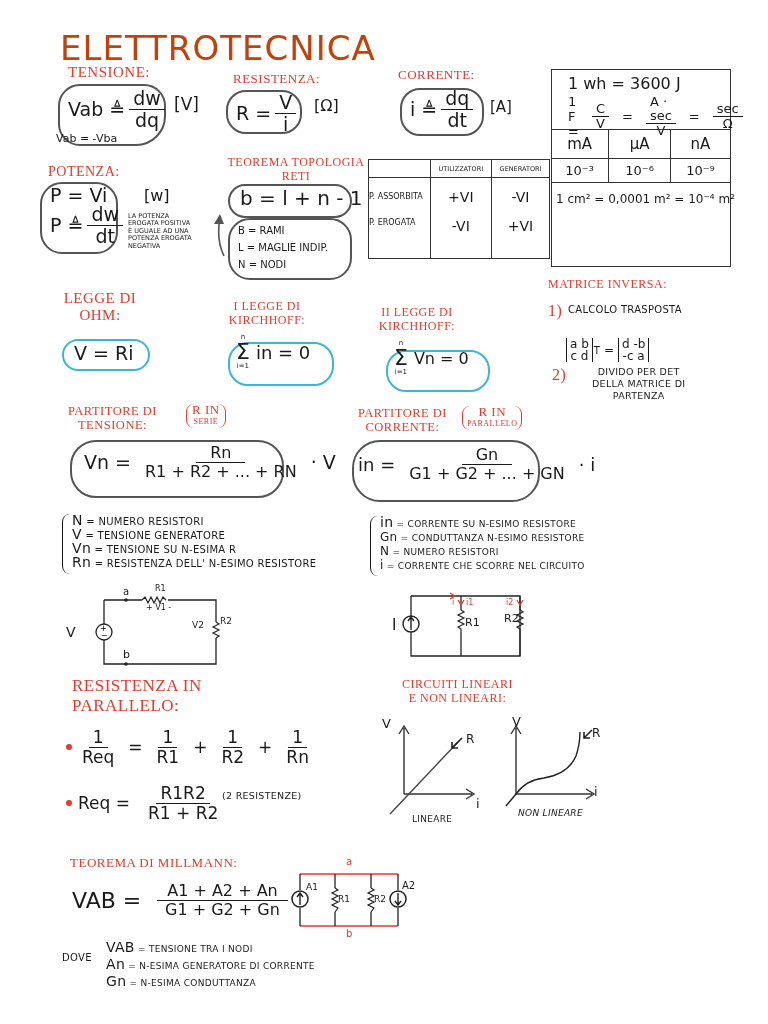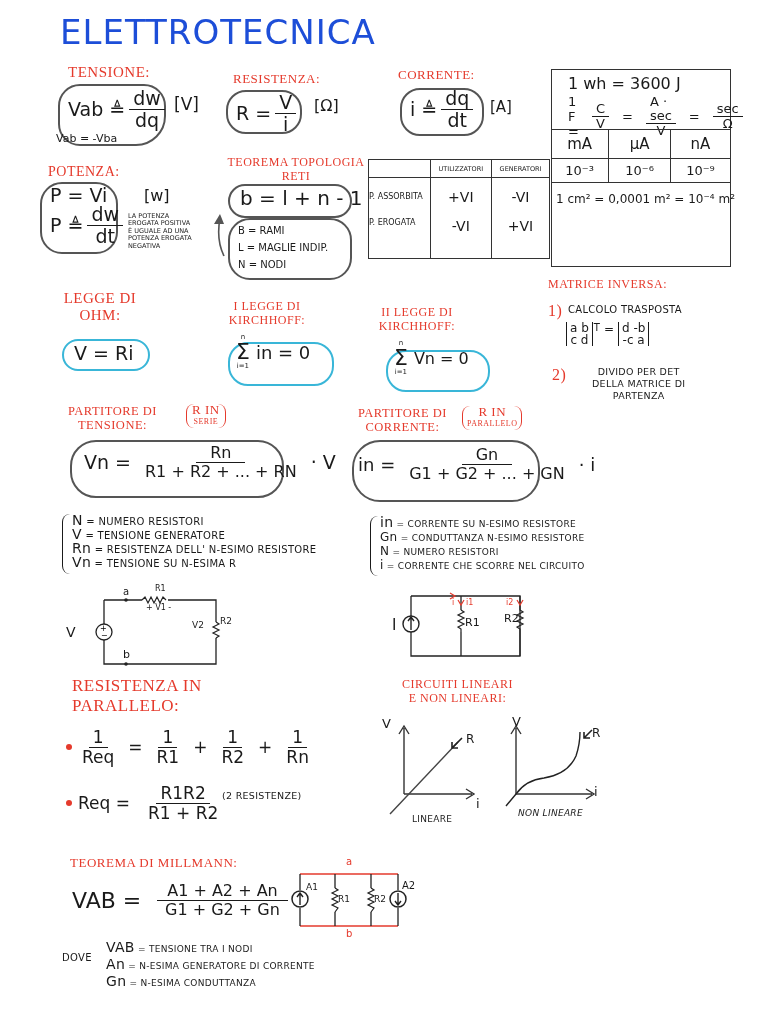--- a/index.html
+++ b/index.html
@@ -1,20 +1,20 @@
 <!DOCTYPE html>
 <html><head>
 <meta charset="utf-8">
 <style>
   * { box-sizing: border-box; margin: 0; padding: 0; }
   html, body { width: 768px; height: 1024px; background: #ffffff; overflow: hidden; }
   body { position: relative; font-family: "DejaVu Sans", sans-serif; color: #1a1a1a; }
   .abs { position: absolute; }
   .red { color: #e53a2c; }
-  .title { font-family: "DejaVu Sans", sans-serif; font-size: 34px; letter-spacing: 1px; color: #1d4ed8; font-weight: normal; }
+  .title { font-family: "DejaVu Sans", sans-serif; font-size: 34px; letter-spacing: 1px; color: #c2410c; font-weight: normal; margin-top: 16px; }
   .heading { font-family: Liberation Serif, serif; font-size: 13px; color: #e53a2c; text-transform: uppercase; letter-spacing: 0.5px; line-height: 1.15; }
   .hand { font-family: "DejaVu Sans", sans-serif; color: #1a1a1a; }
   .cloud { position: absolute; border: 2px solid #555; border-radius: 22px; }
   .cloud.blue { border-color: #39b6d8; border-width: 2.5px; }
   .frac { display: inline-flex; flex-direction: column; align-items: center; vertical-align: middle; }
   .frac .num { border-bottom: 1.6px solid #1a1a1a; padding: 0 4px; line-height: 1.1; }
   .frac .den { line-height: 1.1; padding: 0 4px; }
   .small { font-size: 9px; text-transform: uppercase; letter-spacing: 0.3px; }
   .tiny { font-size: 6.5px; text-transform: uppercase; line-height: 1.15; }
   table.grid { border-collapse: collapse; position: absolute; }
@@ -180,21 +180,21 @@
     <span style="font-size:7px;">n</span>
     <span style="font-size:22px;">Σ</span>
     <span style="font-size:7px;">i=1</span>
   </span>
   <span style="font-size:16px;">Vn = 0</span>
 </div>
 
 <div class="abs heading" style="left:548px; top:278px; font-size:12px;">MATRICE INVERSA:</div>
 <div class="abs heading" style="left:548px; top:302px; font-size:16px;">1)</div>
 <div class="abs hand small" style="left:568px; top:304px; font-size:10px;">CALCOLO TRASPOSTA</div>
-<div class="abs hand" style="left:566px; top:322px; display:flex; align-items:flex-start; gap:4px; font-size:12px;">
+<div class="abs hand" style="left:566px; top:338px; display:flex; align-items:center; gap:4px; font-size:12px;">
   <span style="border:1.5px solid #1a1a1a; border-top:none; border-bottom:none; padding:0 3px; line-height:12px; display:inline-block; text-align:center;">
     <div>a b</div>
     <div>c d</div>
   </span>
   <sup style="font-size:10px; margin-left:-3px;">T</sup>
   <span>=</span>
   <span style="border:1.5px solid #1a1a1a; border-top:none; border-bottom:none; padding:0 3px; line-height:12px; display:inline-block; text-align:center;">
     <div>d -b</div>
     <div>-c a</div>
   </span>
@@ -220,22 +220,22 @@
   <span class="frac" style="font-size:16px;">
     <span class="num" style="padding:0 14px;">Rn</span>
     <span class="den">R1 + R2 + ... + RN</span>
   </span>
   <span>· V</span>
 </div>
 <div class="brace" style="left:62px; top:514px; height:60px; width:10px;"></div>
 <div class="abs hand" style="left:72px; top:514px;">
   <div class="legend-line"><b>N</b> <span>= NUMERO RESISTORI</span></div>
   <div class="legend-line"><b>V</b> <span>= TENSIONE GENERATORE</span></div>
+  <div class="legend-line"><b>Vn</b> <span>= TENSIONE SU n-ESIMA R</span></div>
   <div class="legend-line"><b>Rn</b> <span>= RESISTENZA DELL' n-ESIMO RESISTORE</span></div>
-  <div class="legend-line"><b>Vn</b> <span>= TENSIONE SU n-ESIMA R</span></div>
 </div>
 
 <svg style="left:80px; top:584px;" width="150" height="84">
   <path d="M24 16 H62 M88 16 H136 V38 M136 54 V80 H24 V56 M24 40 V16" stroke="#222" stroke-width="1.3" fill="none"></path>
   <path d="M62 16 l3 -3 l3 6 l3 -6 l3 6 l3 -6 l3 6 l3 -6 l3 3" stroke="#222" stroke-width="1.2" fill="none"></path>
   <path d="M136 38 l3 2 l-6 3 l6 3 l-6 3 l6 3 l-3 2" stroke="#222" stroke-width="1.2" fill="none"></path>
   <circle cx="24" cy="48" r="8" stroke="#222" stroke-width="1.3" fill="#fff"></circle>
   <text x="20" y="47" font-size="8" font-family="DejaVu Sans, sans-serif">+</text>
   <text x="21" y="54" font-size="8" font-family="DejaVu Sans, sans-serif">−</text>
   <circle cx="46" cy="16" r="1.8" fill="#222"></circle>

